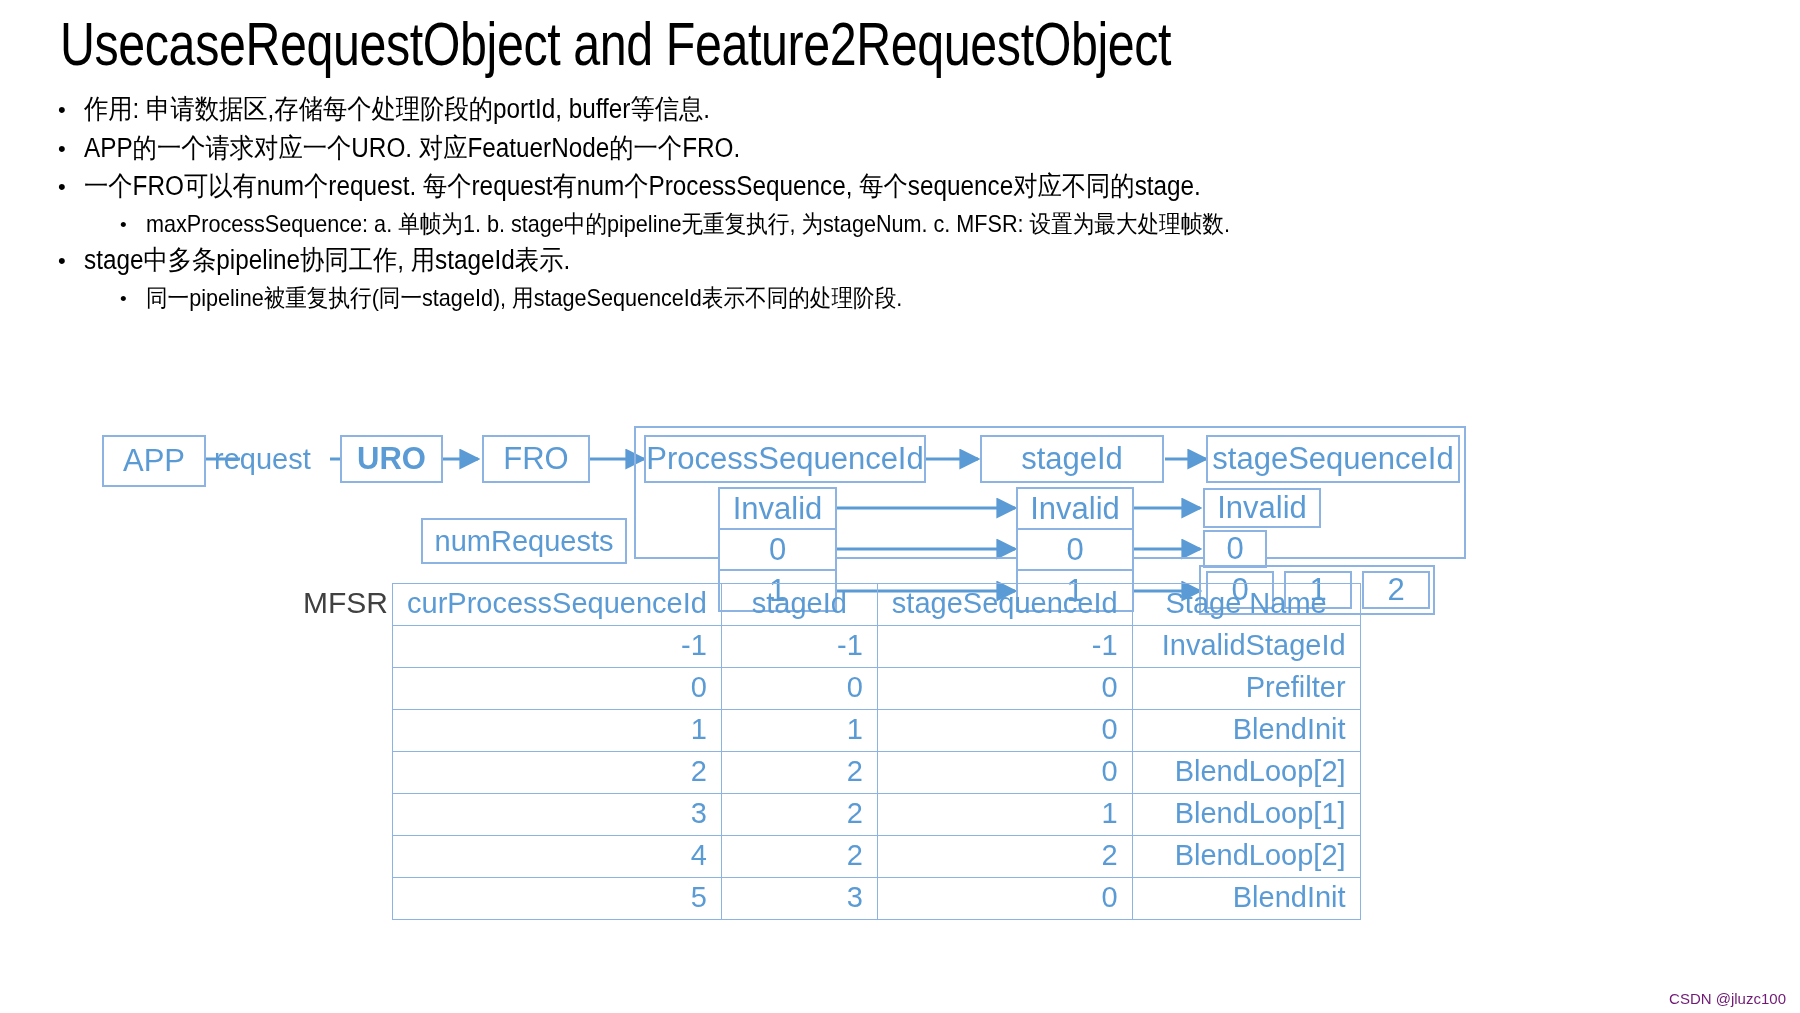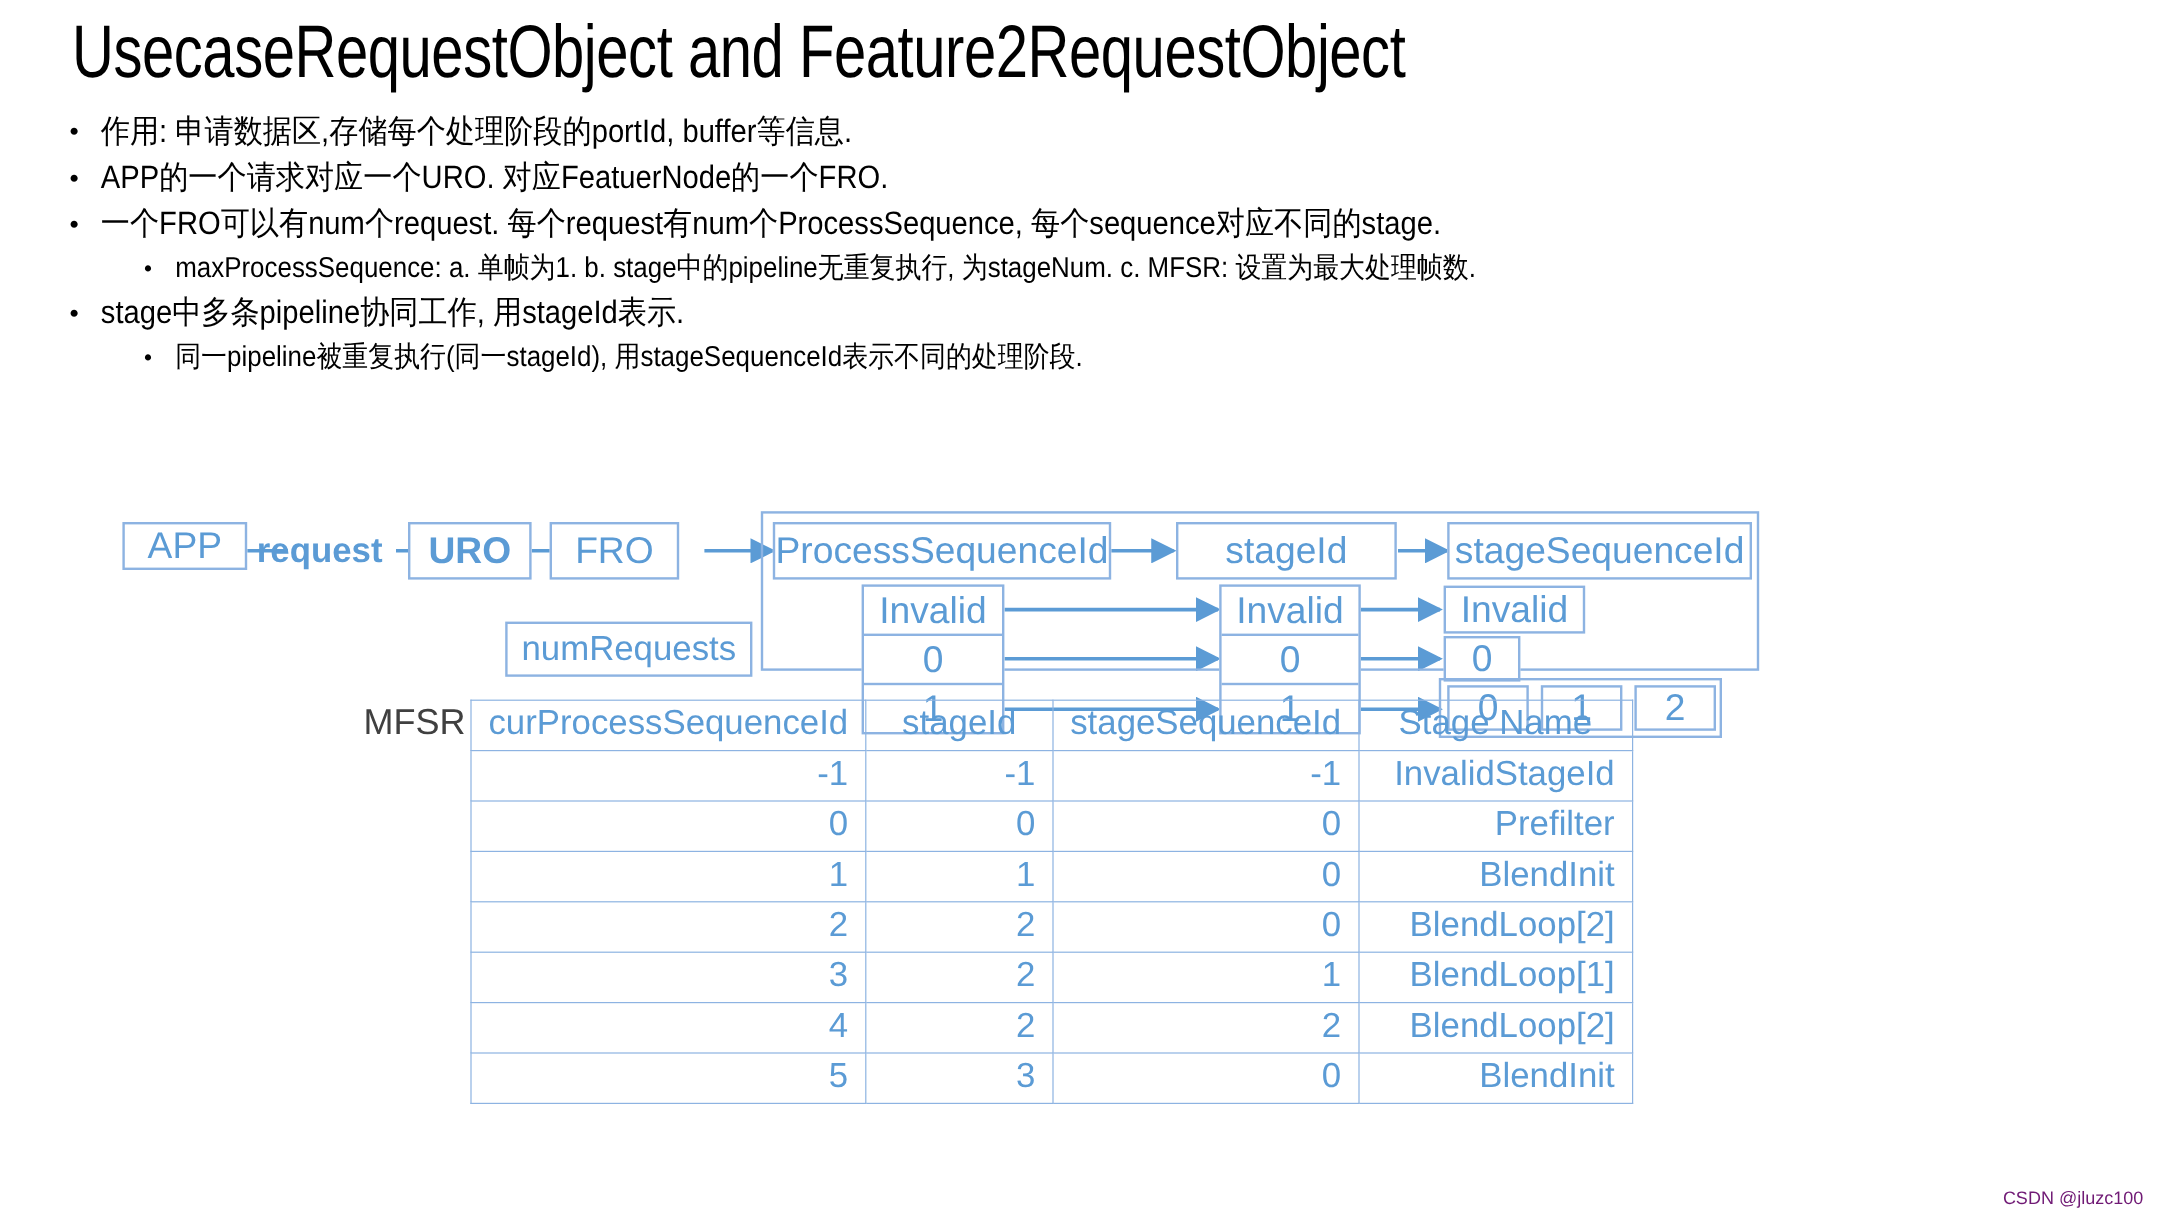--- a/index.html
+++ b/index.html
@@ -48,21 +48,21 @@
     border:2px solid #8db3e2;
     color:#5b9bd5;
     background:#fff;
     display:flex;align-items:center;justify-content:center;
     font-size:31px;
     box-sizing:border-box;
     white-space:nowrap;
   }
   .node.small{font-size:29px;}
   .plain-label{
-    position:absolute;color:#5b9bd5;font-size:29px;white-space:nowrap;font-weight:bold;
+    position:absolute;color:#5b9bd5;font-size:29px;white-space:nowrap;
   }
   .grp{
     position:absolute;border:2px solid #8db3e2;box-sizing:border-box;background:transparent;
   }
   .stack{
     position:absolute;border:2px solid #8db3e2;box-sizing:border-box;background:#fff;
   }
   .stack .cell{
     border-bottom:2px solid #8db3e2;
     color:#5b9bd5;font-size:31px;
@@ -163,27 +163,27 @@
     <line x1="837" y1="121" x2="1015" y2="121" stroke="#5b9bd5" stroke-width="3" marker-end="url(#ah)"></line>
     <line x1="837" y1="163" x2="1015" y2="163" stroke="#5b9bd5" stroke-width="3" marker-end="url(#ah)"></line>
 
     <line x1="1134" y1="80" x2="1200" y2="80" stroke="#5b9bd5" stroke-width="3" marker-end="url(#ah)"></line>
     <line x1="1134" y1="121" x2="1200" y2="121" stroke="#5b9bd5" stroke-width="3" marker-end="url(#ah)"></line>
     <line x1="1134" y1="163" x2="1200" y2="163" stroke="#5b9bd5" stroke-width="3" marker-end="url(#ah)"></line>
   </svg>
 
   <div class="grp" style="left:634px;top:-2px;width:832px;height:133px;"></div>
 
-  <div class="node" style="left:102px;top:7px;width:104px;height:40px;">APP</div>
+  <div class="node" style="left:102px;top:7px;width:104px;height:52px;">APP</div>
 
   <div class="plain-label" style="left:214px;top:15px;">request</div>
 
   <div class="node" style="left:340px;top:7px;width:103px;height:48px;font-weight:bold;">URO</div>
 
-  <div class="node" style="left:458px;top:7px;width:108px;height:48px;">FRO</div>
+  <div class="node" style="left:482px;top:7px;width:108px;height:48px;">FRO</div>
 
   <div class="node small" style="left:421px;top:90px;width:206px;height:46px;">numRequests</div>
 
   <div class="node" style="left:644px;top:7px;width:282px;height:48px;">ProcessSequenceId</div>
 
   <div class="node" style="left:980px;top:7px;width:184px;height:48px;">stageId</div>
 
   <div class="node" style="left:1206px;top:7px;width:254px;height:48px;">stageSequenceId</div>
 
   <div class="stack" style="left:718px;top:59px;width:119px;height:125px;">

